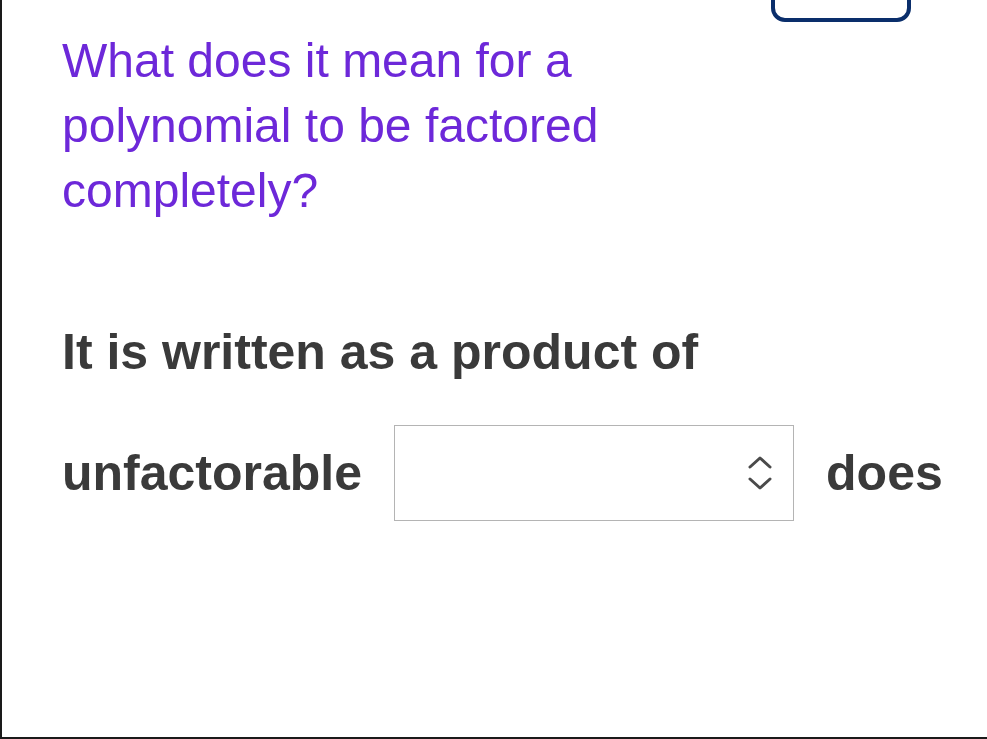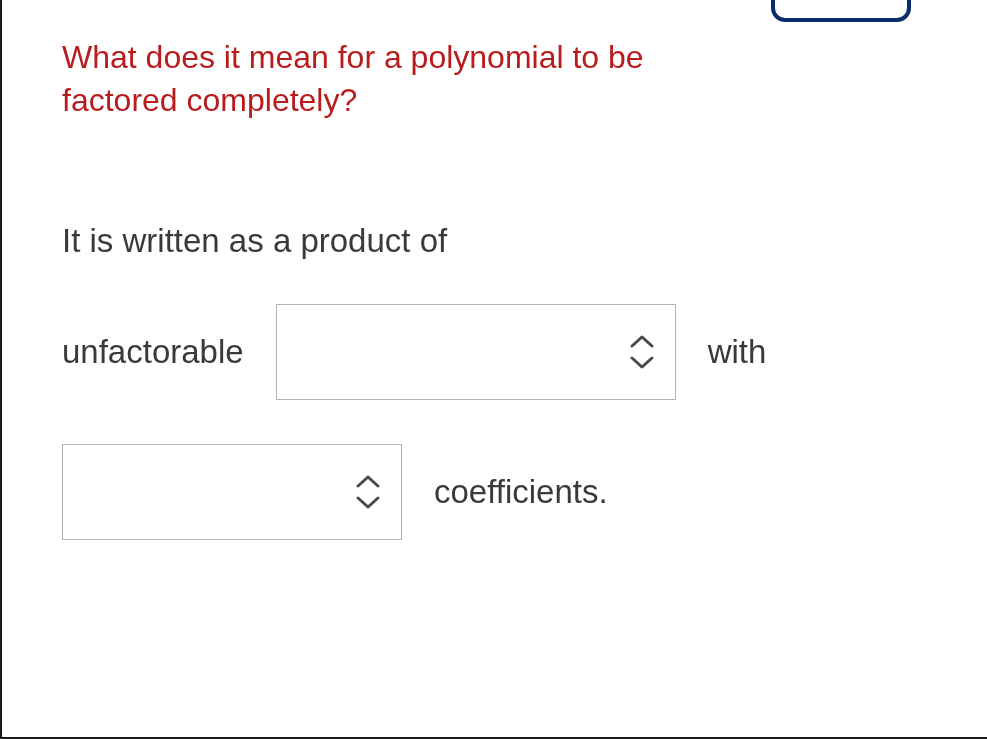--- a/index.html
+++ b/index.html
@@ -17,40 +17,40 @@
   .page {
     border-left: 2px solid #1a1a1a;
     border-bottom: 2px solid #1a1a1a;
     width: 987px;
     height: 739px;
     padding: 28px 40px 28px 60px;
     position: relative;
   }
 
   .question {
-    font-size: 32px;
+    font-size: 48px;
     line-height: 1.35;
     font-weight: 400;
-    color: #b91c1c;
+    color: #6d28d9;
     max-width: 640px;
-    margin-top: 8px;
+    margin-top: 1px;
   }
 
   .answer-block {
     margin-top: 100px;
   }
 
   .answer-line {
     display: flex;
     flex-wrap: wrap;
     align-items: center;
     gap: 18px 18px;
-    font-size: 33px;
+    font-size: 50px;
     color: #3a3a3a;
-    font-weight: 400;
+    font-weight: 700;
   }
 
   .answer-line + .answer-line {
     margin-top: 44px;
     gap: 32px;
   }
 
   .inline-text {
     white-space: nowrap;
   }
@@ -115,33 +115,18 @@
         <span class="stepper-icon">
           <svg width="26" height="14" viewBox="0 0 26 14">
               <path d="M3 11 L13 2 L23 11" fill="none" stroke="#4a4a4a" stroke-width="3" stroke-linecap="round" stroke-linejoin="round"></path>
             </svg>
           <svg width="26" height="14" viewBox="0 0 26 14">
               <path d="M3 3 L13 12 L23 3" fill="none" stroke="#4a4a4a" stroke-width="3" stroke-linecap="round" stroke-linejoin="round"></path>
             </svg>
         </span>
       </span>
 
-      <span class="inline-text">with</span>
+      <span class="inline-text">does</span>
     </div>
 
-    <div class="answer-line">
-      <span class="dropdown narrow">
-        <span></span>
-        <span class="stepper-icon">
-          <svg width="26" height="14" viewBox="0 0 26 14">
-              <path d="M3 11 L13 2 L23 11" fill="none" stroke="#4a4a4a" stroke-width="3" stroke-linecap="round" stroke-linejoin="round"></path>
-            </svg>
-          <svg width="26" height="14" viewBox="0 0 26 14">
-              <path d="M3 3 L13 12 L23 3" fill="none" stroke="#4a4a4a" stroke-width="3" stroke-linecap="round" stroke-linejoin="round"></path>
-            </svg>
-        </span>
-      </span>
-
-      <span class="inline-text">coefficients.</span>
-    </div>
 
   </div>
 </div>
 
 </body></html>

